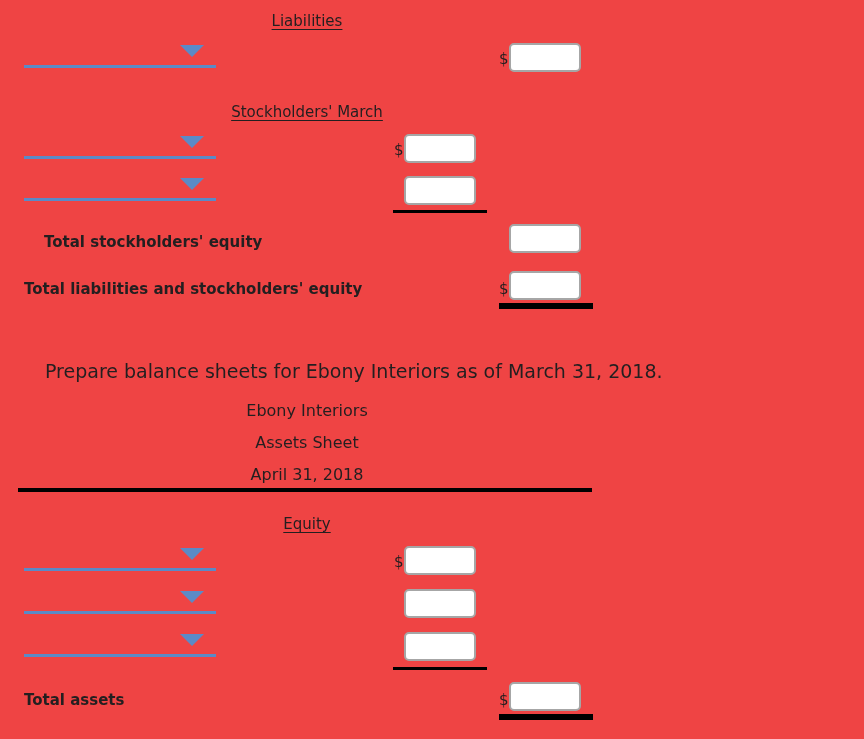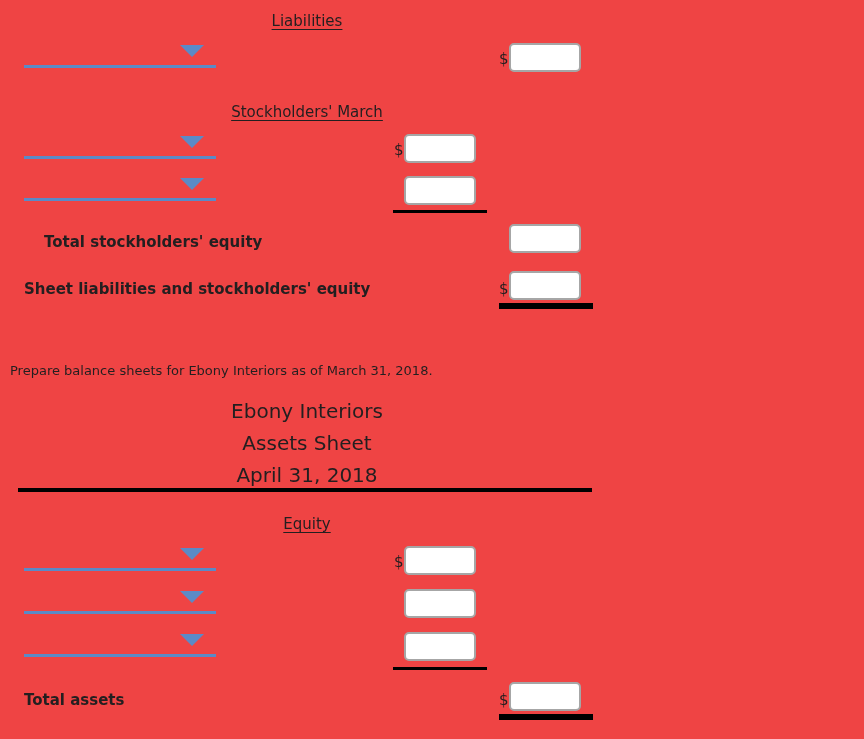--- a/index.html
+++ b/index.html
@@ -40,28 +40,29 @@
     font-size: 15px;
     line-height: 18px;
     color: #231f20;
     white-space: nowrap;
     font-weight: bold;
   }
 
   
   .instruction {
     position: absolute;
-    font-size: 13px;
-    line-height: 18px;
-    color: #231f20;
-    white-space: nowrap;
+    font-size: 19px;
+    line-height: 18px;
+    color: #231f20;
+    white-space: nowrap;
+    margin-left: 35px;
   }
   .title-line {
     position: absolute;
-    font-size: 20px;
+    font-size: 16px;
     line-height: 18px;
     color: #231f20;
     text-align: center;
     white-space: nowrap;
   }
 
   
   .acct-select {
     position: absolute;
     height: 30px;
@@ -167,21 +168,21 @@
 
     <span class="dollar" style="left:394px; top:183px;"></span>
     <input class="amt-input" type="text" style="left: 404px; top: 176px;" value="">
 
     <div class="rule-thin" style="left:393px; top:210px; width:94px;"></div>
 
     <div class="row-label" style="left:44px; top:233px;">Total stockholders' equity</div>
     <span class="dollar" style="left:499px; top:233px;"></span>
     <input class="amt-input" type="text" style="left: 509px; top: 224px;" value="">
 
-    <div class="row-label" style="left:24px; top:280px;">Sheet liabilities and stockholders' equity</div>
+    <div class="row-label" style="left:24px; top:280px;">Total liabilities and stockholders' equity</div>
     <span class="dollar" style="left:499px; top:280px;">$</span>
     <input class="amt-input" type="text" style="left: 509px; top: 271px;" value="">
 
     <div class="rule-double" style="left:499px; top:303px; width:94px;"></div>
   </div>
 
   <div class="instruction" style="left:10px; top:362px;">Prepare balance sheets for Ebony Interiors as of March 31, 2018.</div>
 
   <div>
     <div class="title-line" style="left:157px; top:402px; width:300px;">Ebony Interiors</div>

